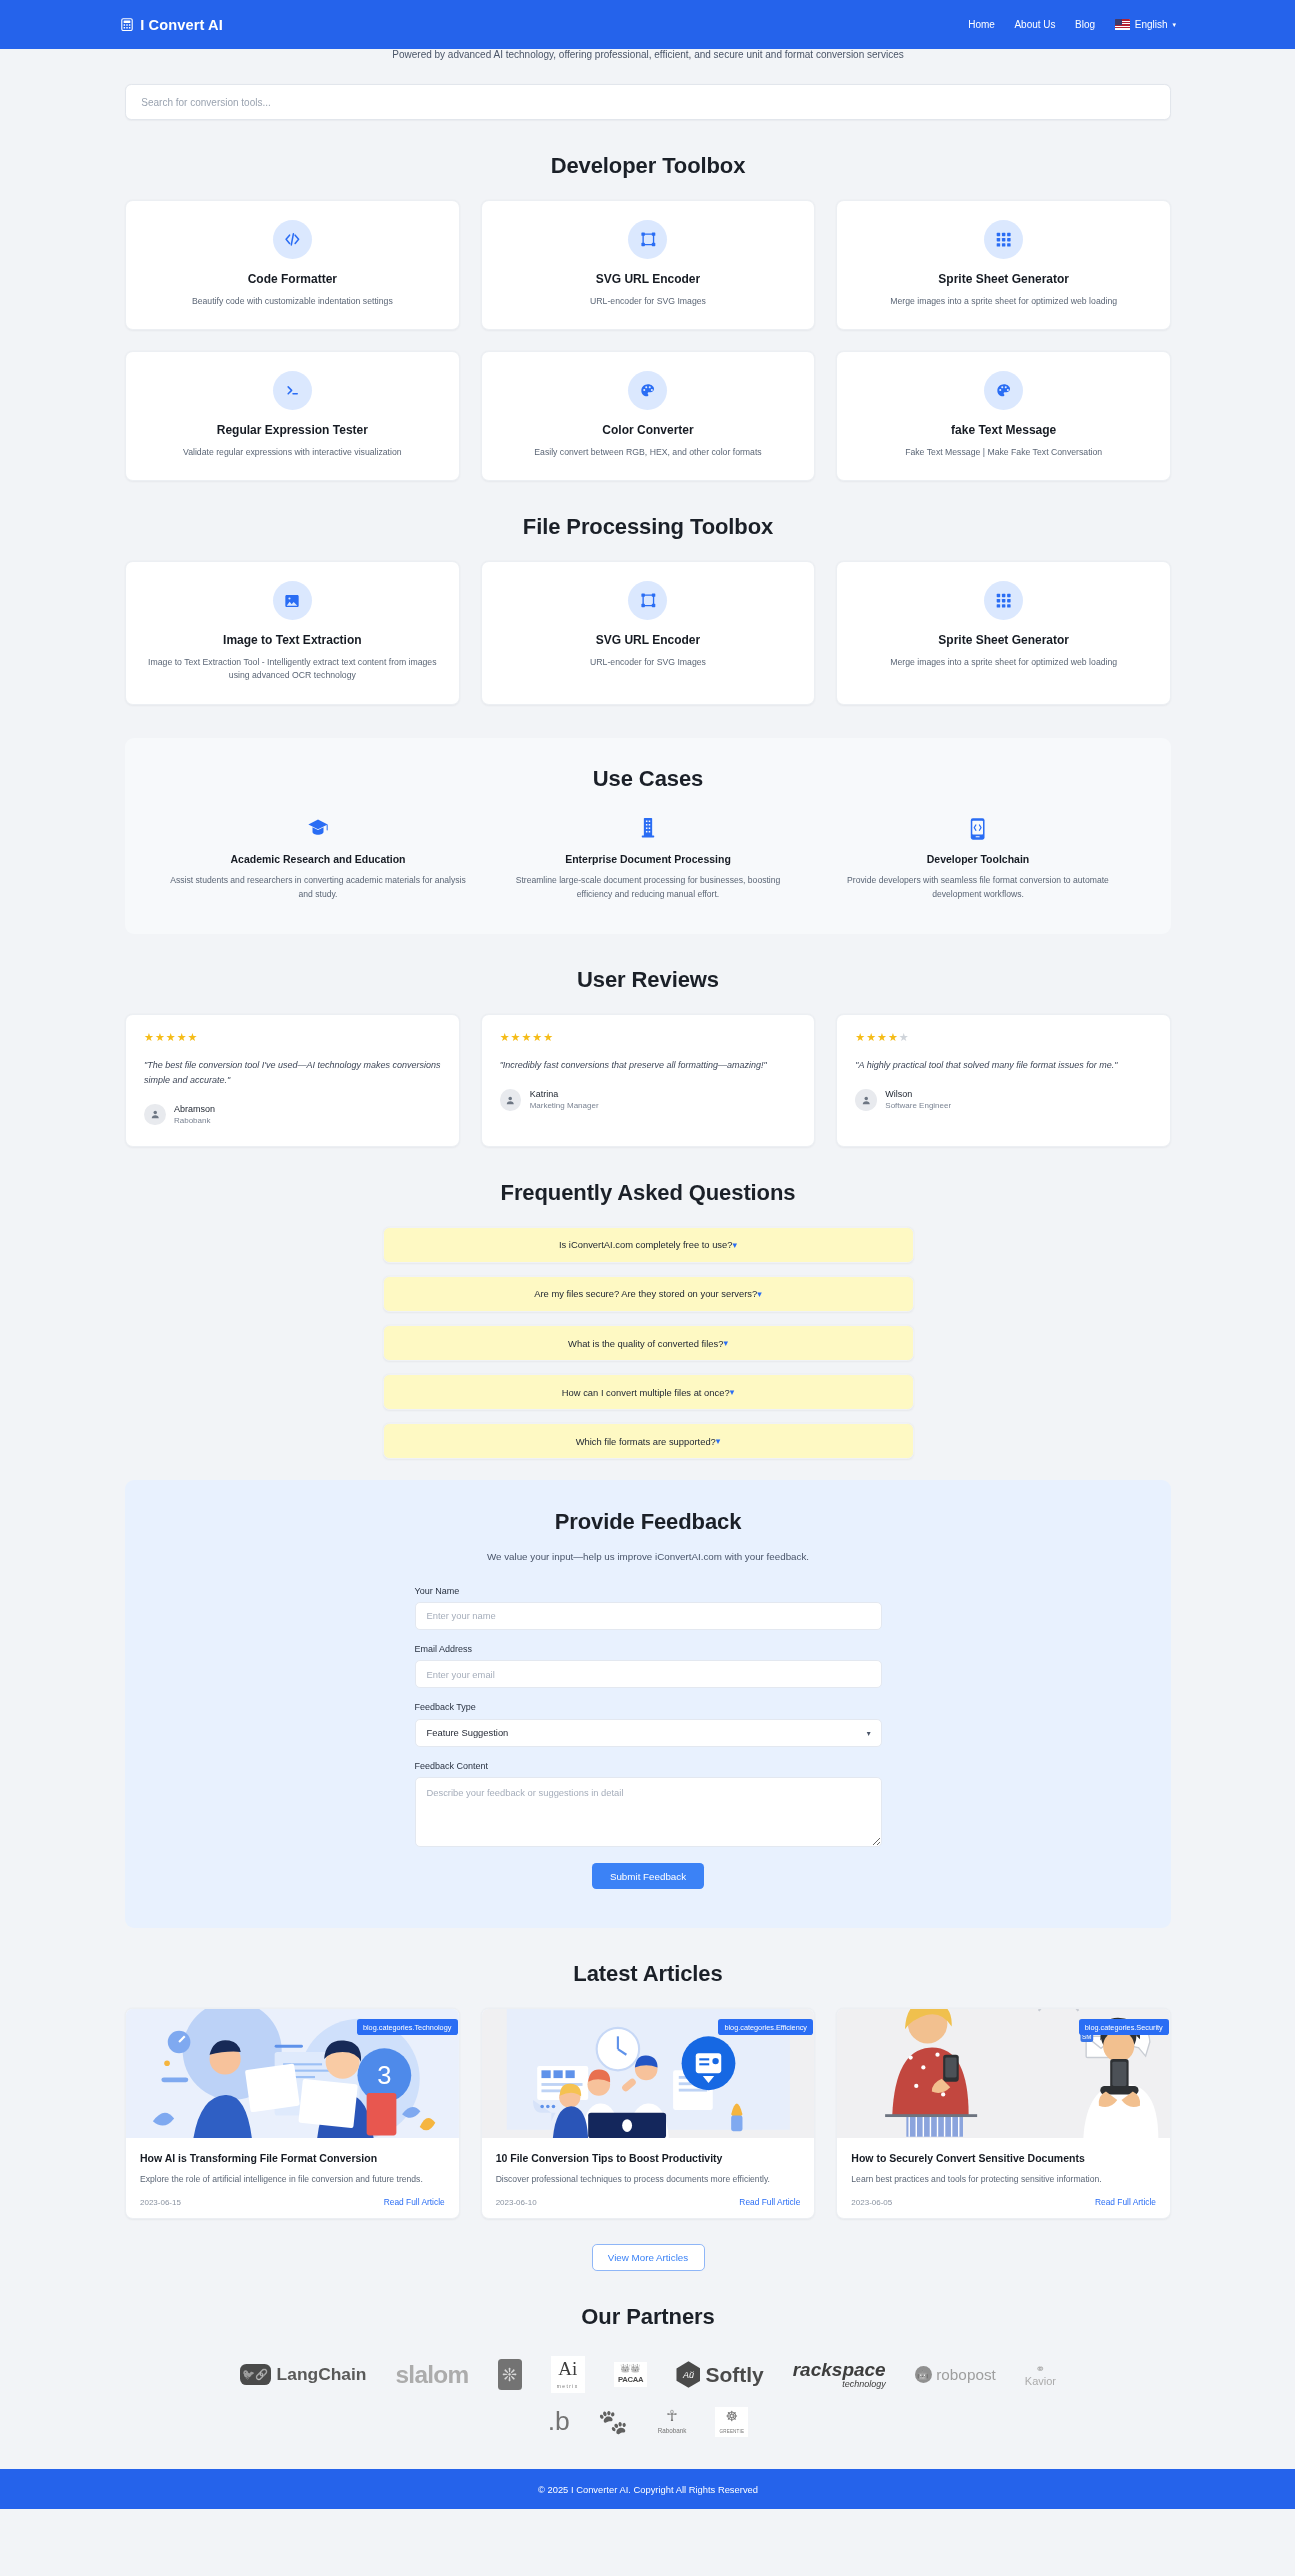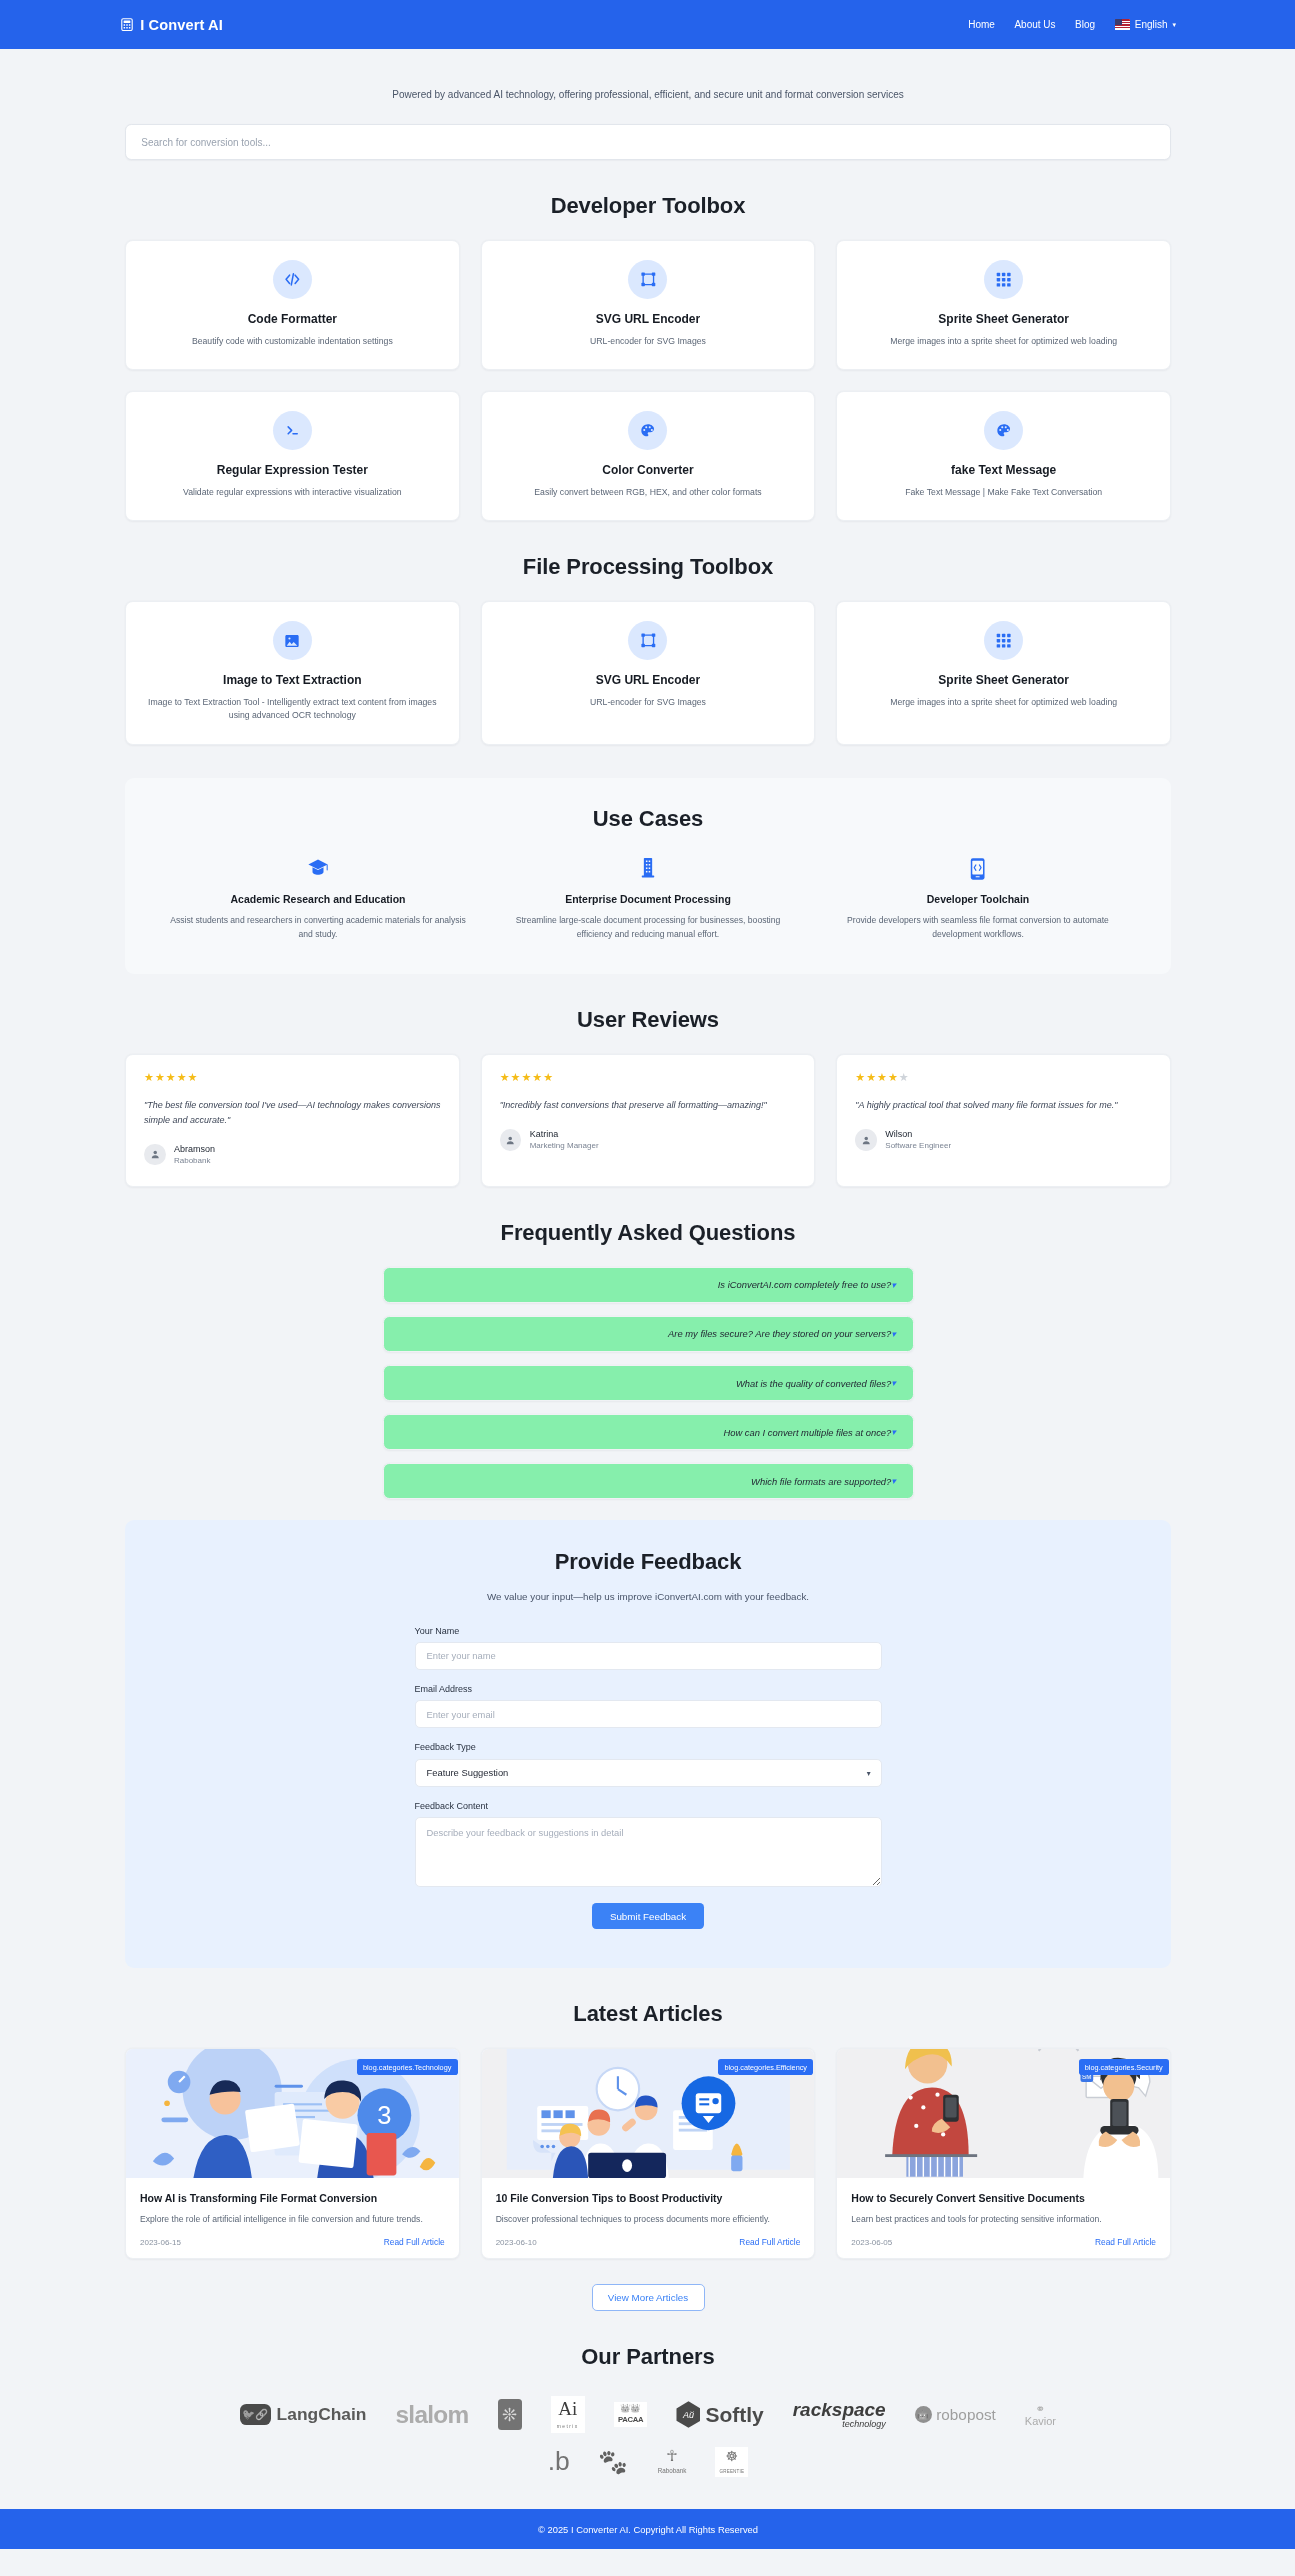--- a/index.html
+++ b/index.html
@@ -62,21 +62,20 @@
   .caret { font-size: 7px; line-height: 1; }
 
   
   .page { width: 1296px; padding-bottom: 0; }
   .wrap { width: 1046px; margin: 0 auto; }
 
   .hero-sub {
     text-align: center;
     font-size: 10px;
     color: #4a5568;
-    padding-top: 40px;
   }
   .search-wrap { margin-top: 24px; }
   .search-input {
     width: 1046px; height: 36px;
     border: 0.7px solid #e2e6ec;
     border-radius: 6.3px;
     background: #fff;
     padding: 0 15.3px;
     font-size: 10px;
     font-family: "Liberation Sans", sans-serif;
@@ -181,30 +180,29 @@
     background: #e8eaee;
     display: flex; align-items: center; justify-content: center;
     color: #6d7683; flex: 0 0 auto;
   }
   .rev-name { font-size: 9px; color: #222934; line-height: 1.35; }
   .rev-role { font-size: 8px; color: #7b8493; line-height: 1.4; }
 
   
   .faq-list { width: 531px; margin: 0 auto; }
   .faq-item {
-    background: #86efac;
+    background: #fef9c3;
     border-radius: 6.3px;
     box-shadow: 0 0.7px 2.1px rgba(16,24,40,.05);
     border: 0.7px solid #f0f2f5;
     height: 36px;
-    display: flex; align-items: center; justify-content: flex-end;
+    display: flex; align-items: center; justify-content: center;
     padding: 0 16.7px;
     margin-bottom: 13.2px;
     cursor: pointer;
-    font-style: italic;
   }
   .faq-q { font-size: 9.4px; color: #222934; }
   .faq-chevron { color: #2a6df4; font-size: 9px; }
 
   
   .feedback {
     background: #e8f1fe;
     border-radius: 9px;
     padding: 29px 0 39px;
     text-align: center;

